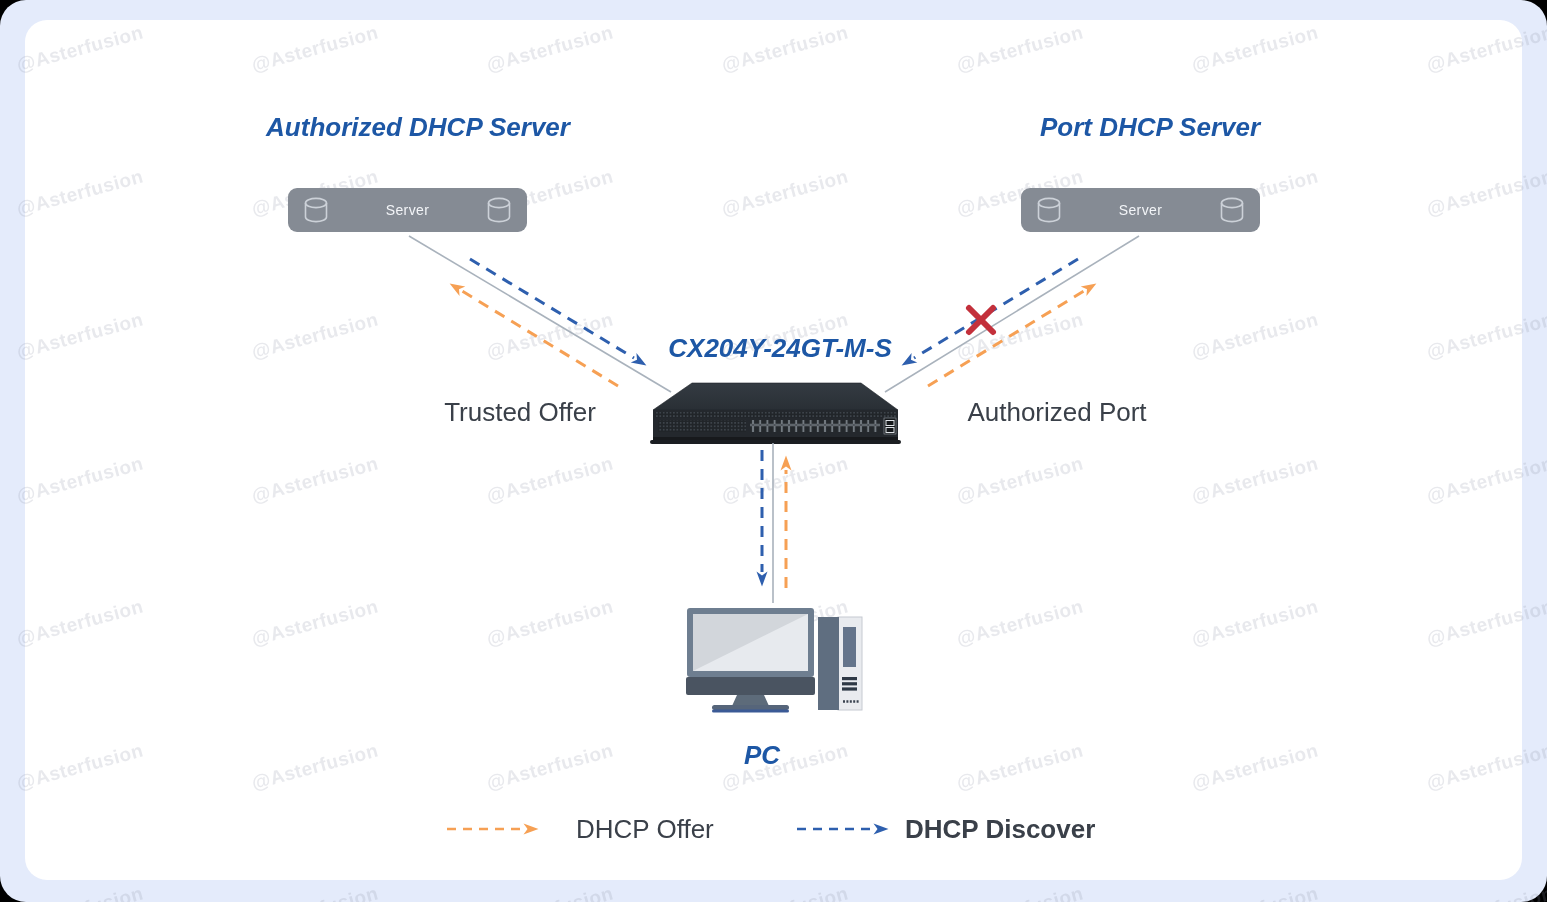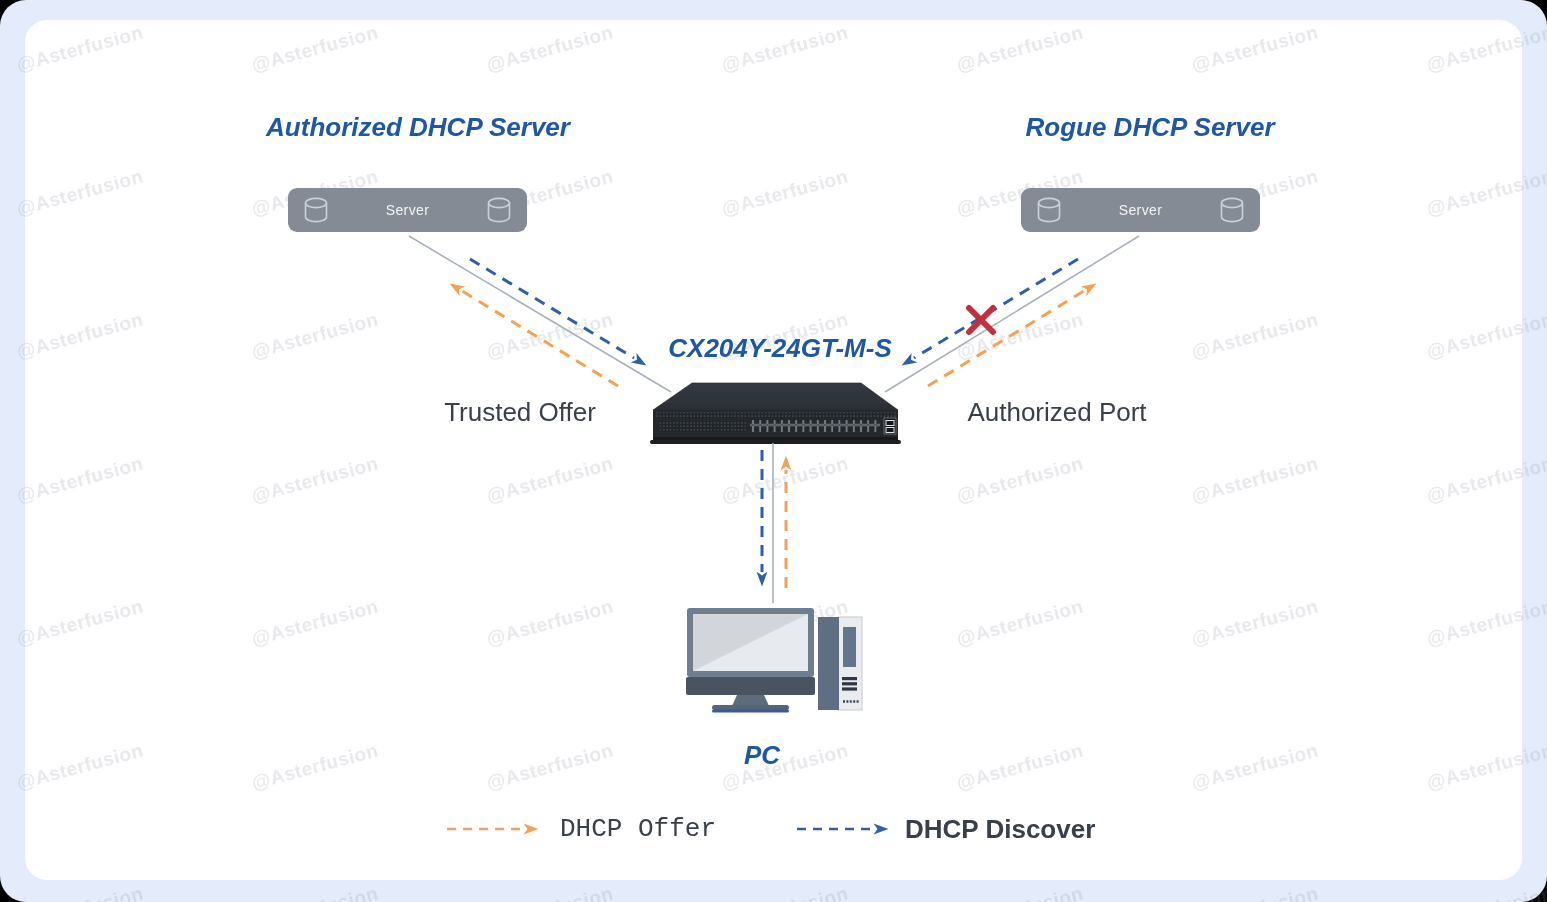--- a/index.html
+++ b/index.html
@@ -117,21 +117,21 @@
     <span class="wm" style="left: 485px; top: 899px;">@Asterfusion</span>
     <span class="wm" style="left: 720px; top: 899px;">@Asterfusion</span>
     <span class="wm" style="left: 955px; top: 899px;">@Asterfusion</span>
     <span class="wm" style="left: 1190px; top: 899px;">@Asterfusion</span>
     <span class="wm" style="left: 1425px; top: 899px;">@Asterfusion</span>
   </div>
 
 <div class="layer">
 
   <div class="node-title" style="left:418px;top:112px;">Authorized DHCP Server</div>
-  <div class="node-title" style="left:1150px;top:112px;">Rogue DHCP Server</div>
+  <div class="node-title" style="left:1150px;top:112px;">Port DHCP Server</div>
   <div class="node-title" style="left:780px;top:333px;">CX204Y-24GT-M-S</div>
   <div class="node-title" style="left:762px;top:740px;">PC</div>
 
   <div class="port-label" style="left:520px;top:397px;">Trusted Offer</div>
   <div class="port-label" style="left:1057px;top:397px;">Authorized Port</div>
 
   <div class="server-box" style="left:288px;top:188px;">
     <svg class="cyl left" width="28" height="28" viewBox="0 0 28 28">
       <ellipse cx="14" cy="7" rx="10.5" ry="4.6"></ellipse>
       <path d="M3.5,7 L3.5,21 A10.5,4.6 0 0 0 24.5,21 L24.5,7"></path>
@@ -228,16 +228,16 @@
     </g>
 
     <line class="ln-gray" x1="773" y1="443" x2="773" y2="603"></line>
     <line class="ln-blue" x1="762" y1="450" x2="762" y2="572" marker-end="url(#mkB)"></line>
     <line class="ln-orange" x1="786" y1="588" x2="786" y2="470" marker-end="url(#mkO)"></line>
 
     <line class="ln-orange-leg" x1="447" y1="829" x2="524" y2="829" marker-end="url(#mkO)"></line>
     <line class="ln-blue-leg" x1="797" y1="829" x2="874" y2="829" marker-end="url(#mkB)"></line>
   </svg>
 
-  <div class="legend-label" style="left:560px;top:814px;font-family:Liberation Mono, monospace;">DHCP Offer</div>
+  <div class="legend-label" style="left:576px;top:814px;">DHCP Offer</div>
   <div class="legend-label" style="left:905px;top:814px;font-weight:bold;">DHCP Discover</div>
 
 </div>
 
 </body></html>

